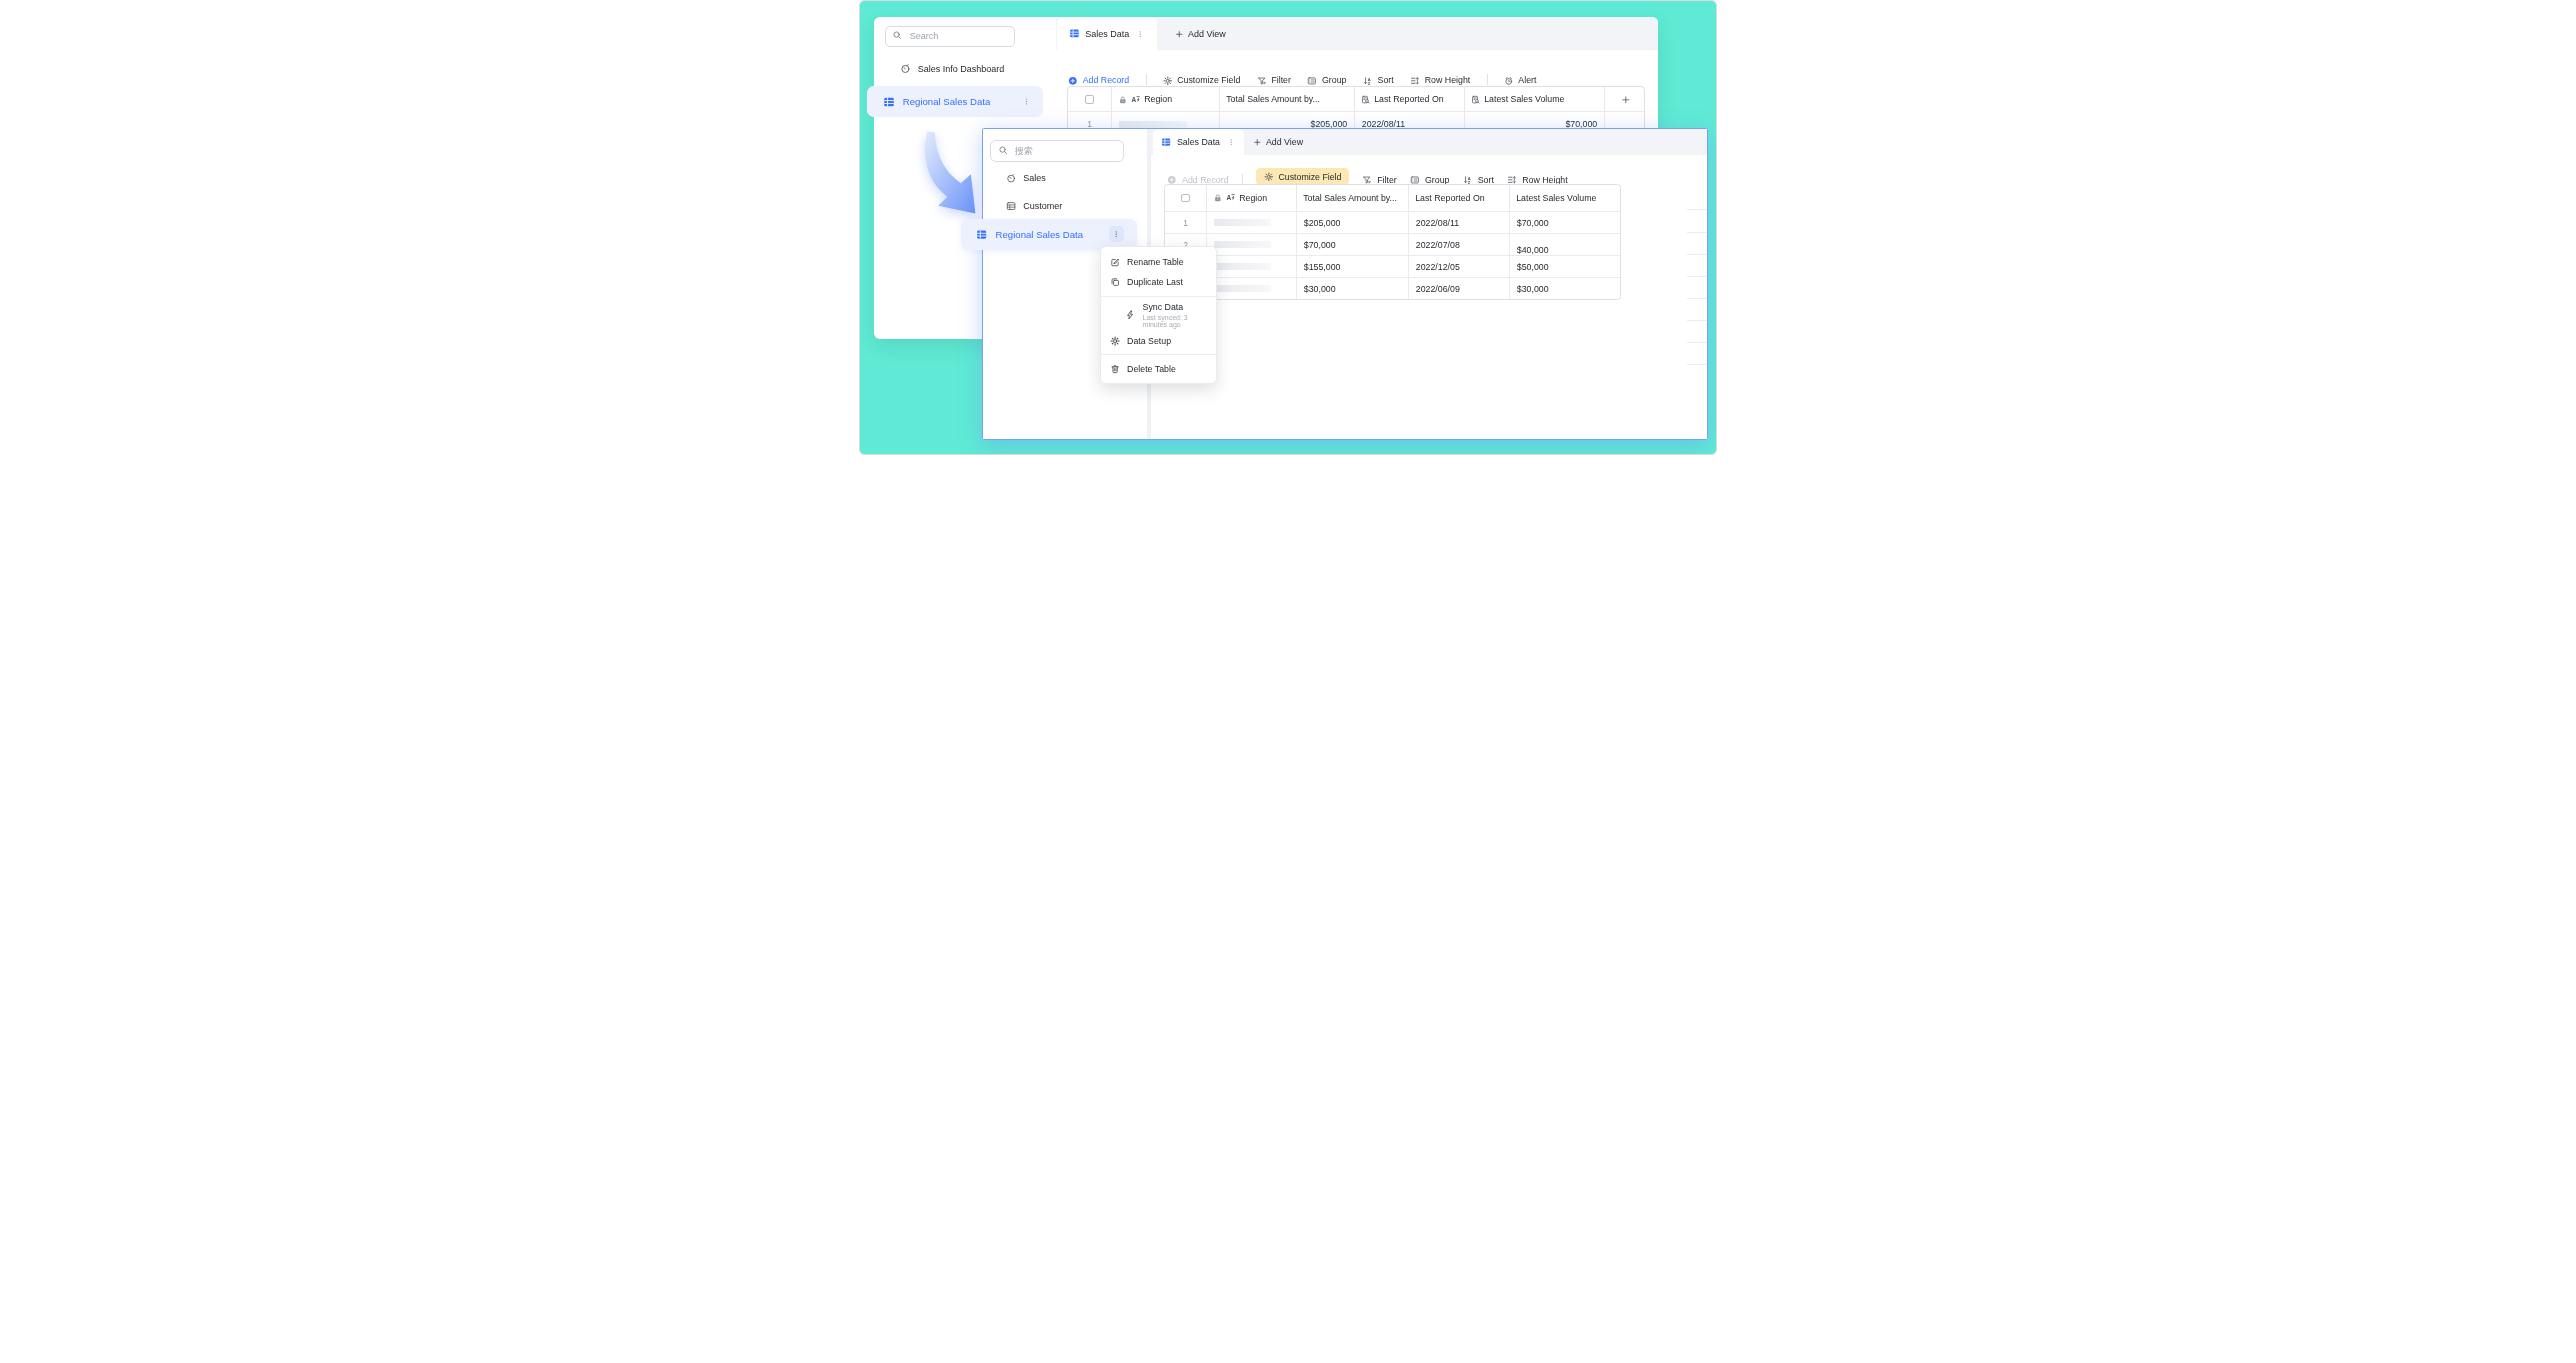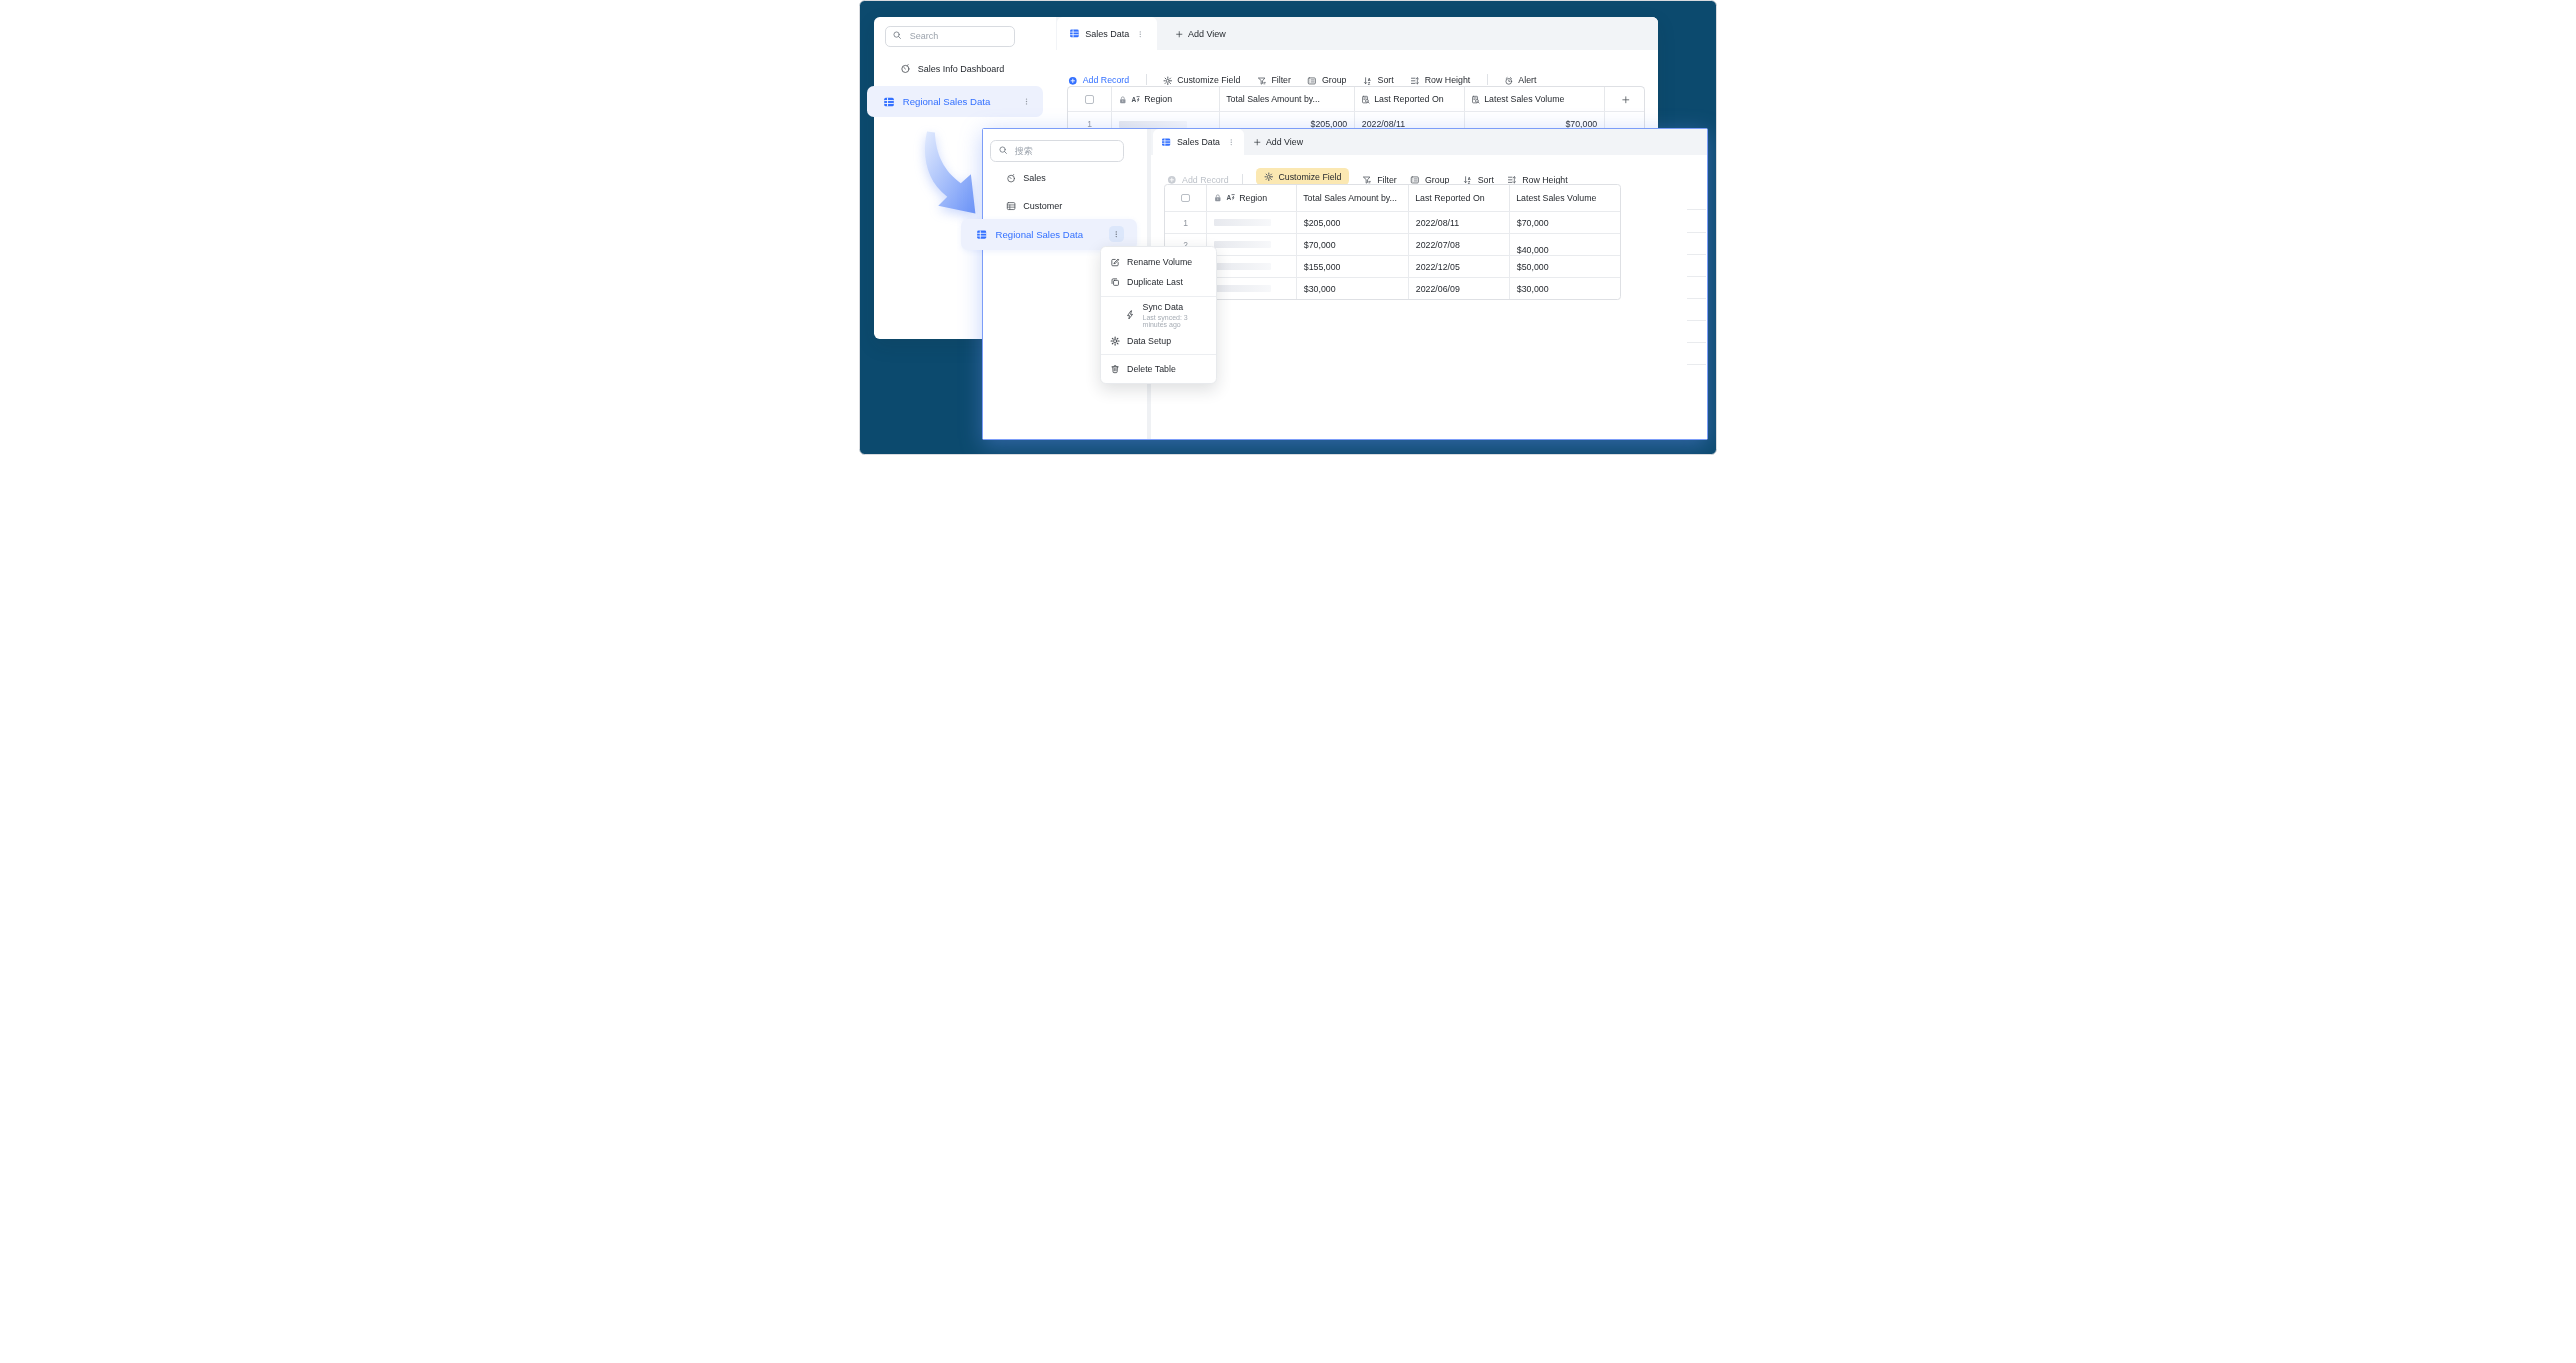--- a/index.html
+++ b/index.html
@@ -1,17 +1,17 @@
 <!DOCTYPE html>
 <html style="font-size:9px"><head>
 <meta charset="utf-8">
 <style>
   html,body{margin:0;padding:0;background:#fff;}
   body{font-family:"Liberation Sans","DejaVu Sans",sans-serif;-webkit-font-smoothing:antialiased;}
-  .frame{position:relative;width:856px;height:453px;border:1.1px solid #D9DBDF;border-radius:5.7px;background:#0c4a6e;overflow:hidden;margin:0 auto;}
+  .frame{position:relative;width:856px;height:453px;border:1.1px solid #D9DBDF;border-radius:5.7px;background:#5eead4;overflow:hidden;margin:0 auto;}
 
   
   .bg-card{position:absolute;left:14px;top:16.4px;width:784px;height:322px;background:#fff;border-radius:5.7px;
            box-shadow:0 6.8px 19px rgba(31,35,41,.10),0 0 0.6px rgba(31,35,41,.10);}
   .bg-sidebar{position:absolute;left:0;top:0;width:182px;height:100%;}
   .searchbox{display:flex;align-items:center;gap:5.1px;border:0.8px solid #D8DBE0;border-radius:5.1px;background:#fff;padding:0 6.2px;box-sizing:border-box;color:#8F959E;}
   .searchbox input{border:none;outline:none;flex:1;font:9px "Liberation Sans","DejaVu Sans",sans-serif;color:#1F2329;background:transparent;min-width:0;}
   .searchbox input::placeholder{color:#9CA3AC;}
   .bg-search{position:absolute;left:11.3px;top:8.5px;width:130px;height:21px;}
   .side-item{position:absolute;display:flex;align-items:center;gap:7.4px;font-size:9px;color:#1F2329;cursor:pointer;}
@@ -586,21 +586,21 @@
   </div>
 
   <div class="ctx-menu" id="ctx-menu">
       <div class="ctx-item">
         <span class="ic">
           <svg width="10.2" height="10.2" viewBox="0 0 20 20" xmlns="http://www.w3.org/2000/svg">
             <path d="M16,10.8v4.6a1.8,1.8 0 0 1 -1.8,1.8H5.4a1.8,1.8 0 0 1 -1.8,-1.8V6.6a1.8,1.8 0 0 1 1.8,-1.8h4.8" stroke="currentColor" fill="none" stroke-linecap="round" stroke-linejoin="round" stroke-width="1.5"></path>
             <path d="M8.8,11l7.1,-7.1l1.5,1.5l-7.1,7.1l-2,0.5z" stroke="currentColor" fill="none" stroke-linecap="round" stroke-linejoin="round" stroke-width="1.5"></path>
           </svg>
         </span>
-        <span class="t">Rename Volume</span>
+        <span class="t">Rename Table</span>
       </div>
       <div class="ctx-item">
         <span class="ic">
           <svg width="10.2" height="10.2" viewBox="0 0 20 20" xmlns="http://www.w3.org/2000/svg">
             <rect x="7" y="6.6" width="9.6" height="9.8" rx="1.6" stroke="currentColor" fill="none" stroke-linecap="round" stroke-linejoin="round" stroke-width="1.5"></rect>
             <path d="M13,3.6H6.2A2.2,2.2 0 0 0 4,5.8v7" stroke="currentColor" fill="none" stroke-linecap="round" stroke-linejoin="round" stroke-width="1.5"></path>
           </svg>
         </span>
         <span class="t">Duplicate Last</span>
       </div>

